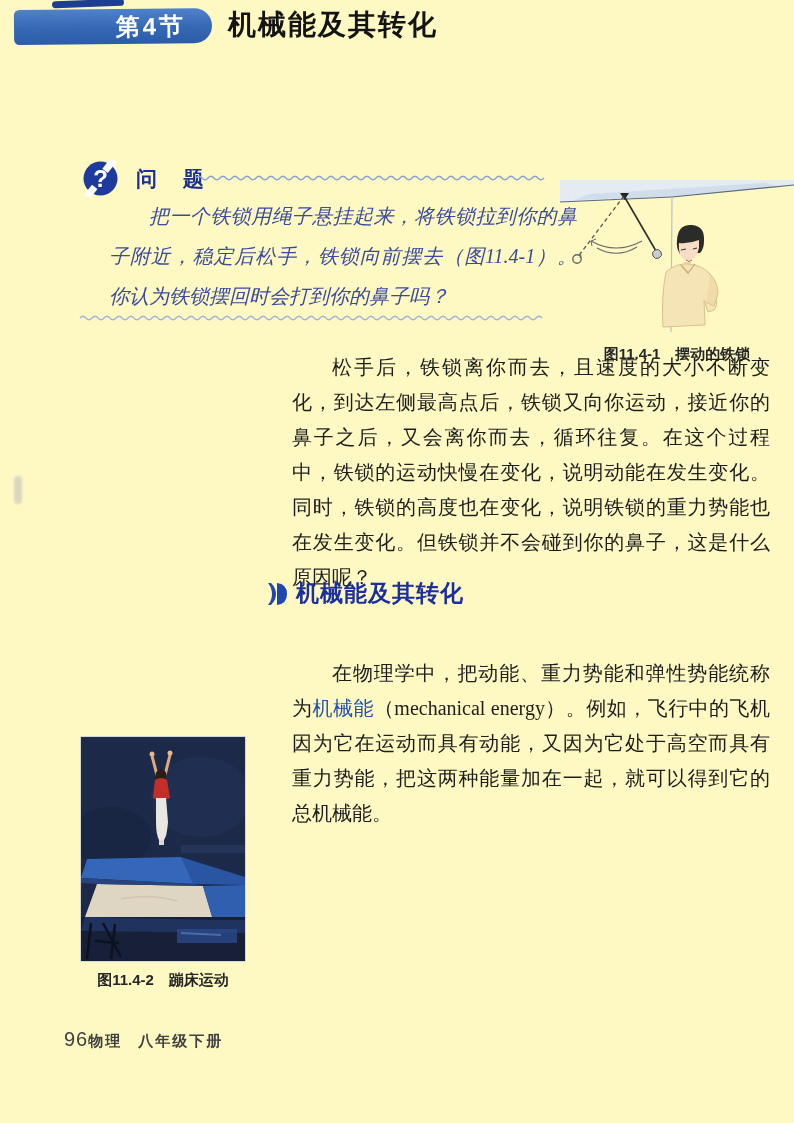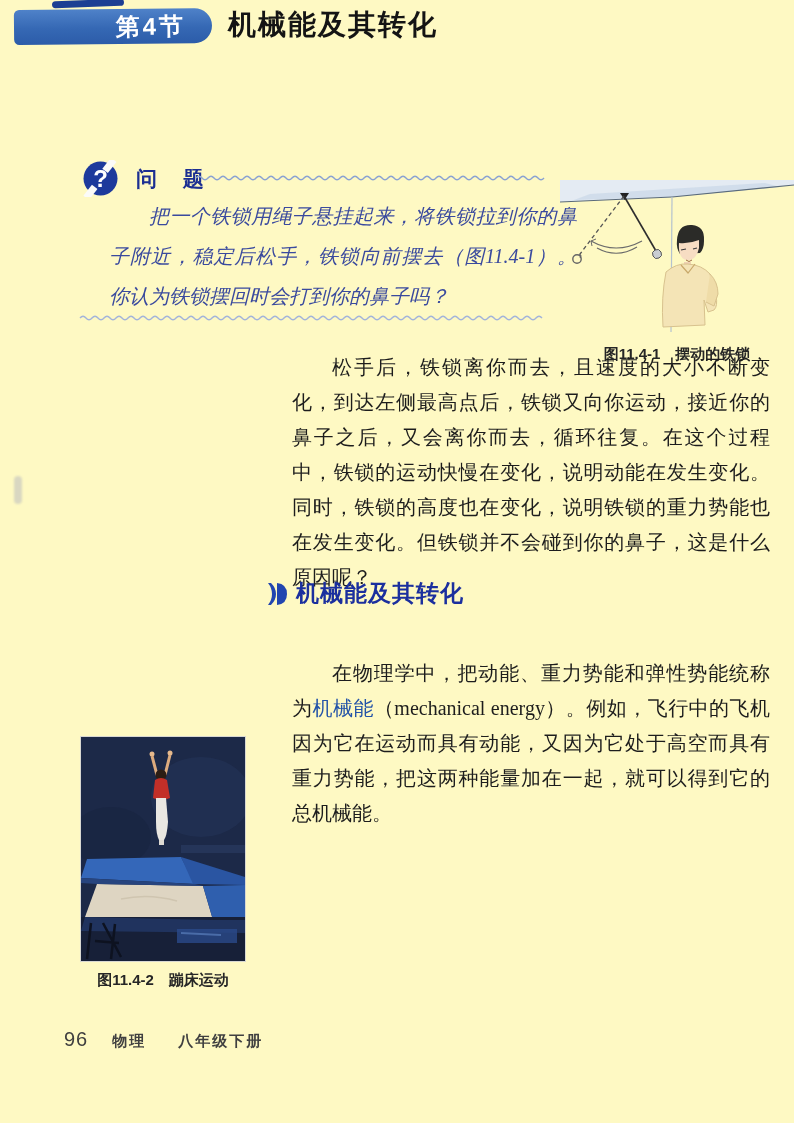--- a/index.html
+++ b/index.html
@@ -51,22 +51,22 @@
   .p3{top:822px;}
   .term{color:#2353a8;}
   .sec-head{position:absolute; left:266px; top:578px; display:flex; align-items:center;}
   .sec-head .d-icon{width:22px; height:24px; margin-right:8px;}
   .sec-head span{font-family:"Liberation Sans","DejaVu Sans",sans-serif;
     font-weight:700; font-size:23px; color:#1b2f9e; letter-spacing:1px;}
   
   .footer{position:absolute; left:64px; top:1028px; display:flex; align-items:baseline;
     font-family:"Liberation Sans","DejaVu Sans",sans-serif; color:#404040;}
   .footer .pnum{font-size:20px; letter-spacing:1px;text-align:right;}
-  .footer .fsub{font-size:15px; font-weight:700; margin-left:24px; letter-spacing:2px;}
-  .footer .fvol{font-size:15px; font-weight:700; margin-left:32px; letter-spacing:2px;}
+  .footer .fsub{font-size:15px; font-weight:700; letter-spacing:2px;}
+  .footer .fvol{font-size:15px; font-weight:700; margin-left:16px; letter-spacing:2px;}
   
   .smudge{position:absolute; left:14px; top:476px; width:8px; height:28px;
     background:#c6c6c0; border-radius:4px; opacity:.65; filter:blur(1px);}
 </style>
 </head>
 <body>
 
 <div class="page">
 
   <div class="swoosh"></div>

